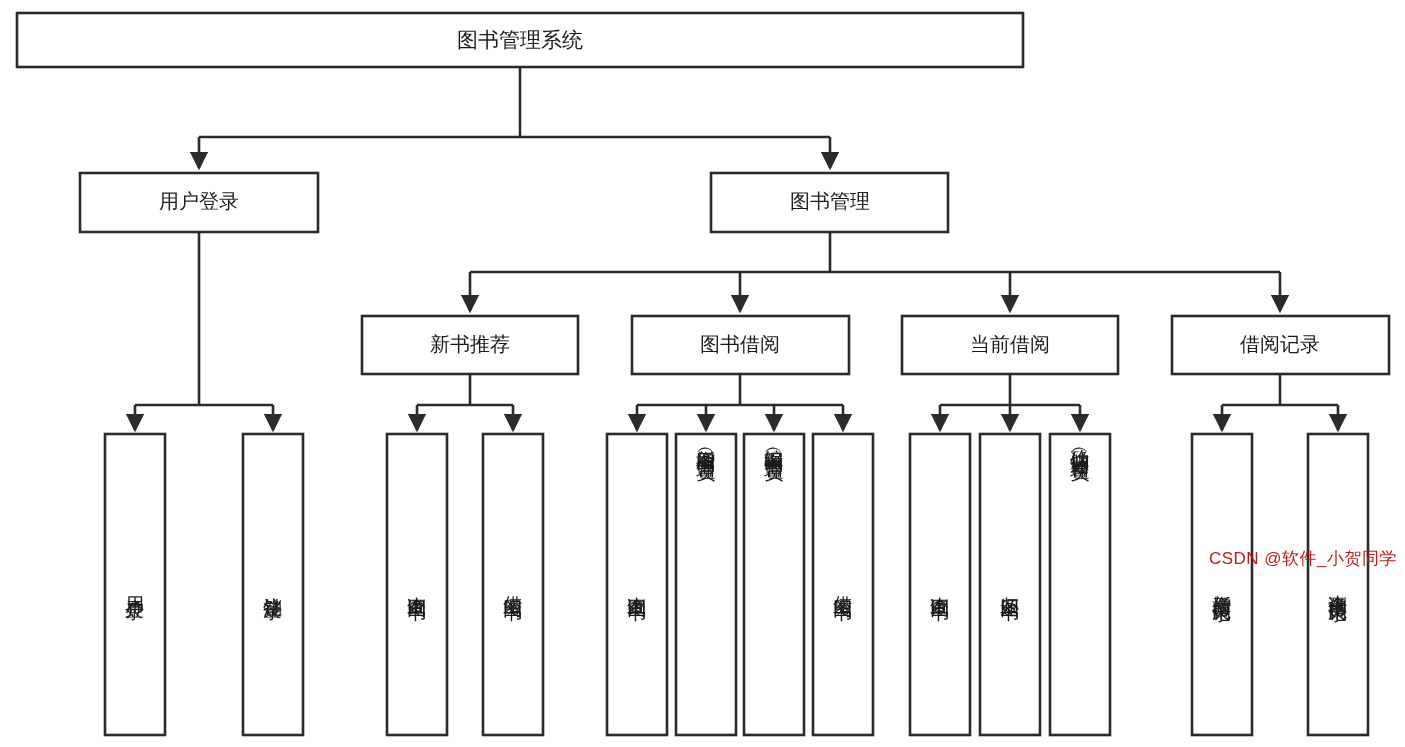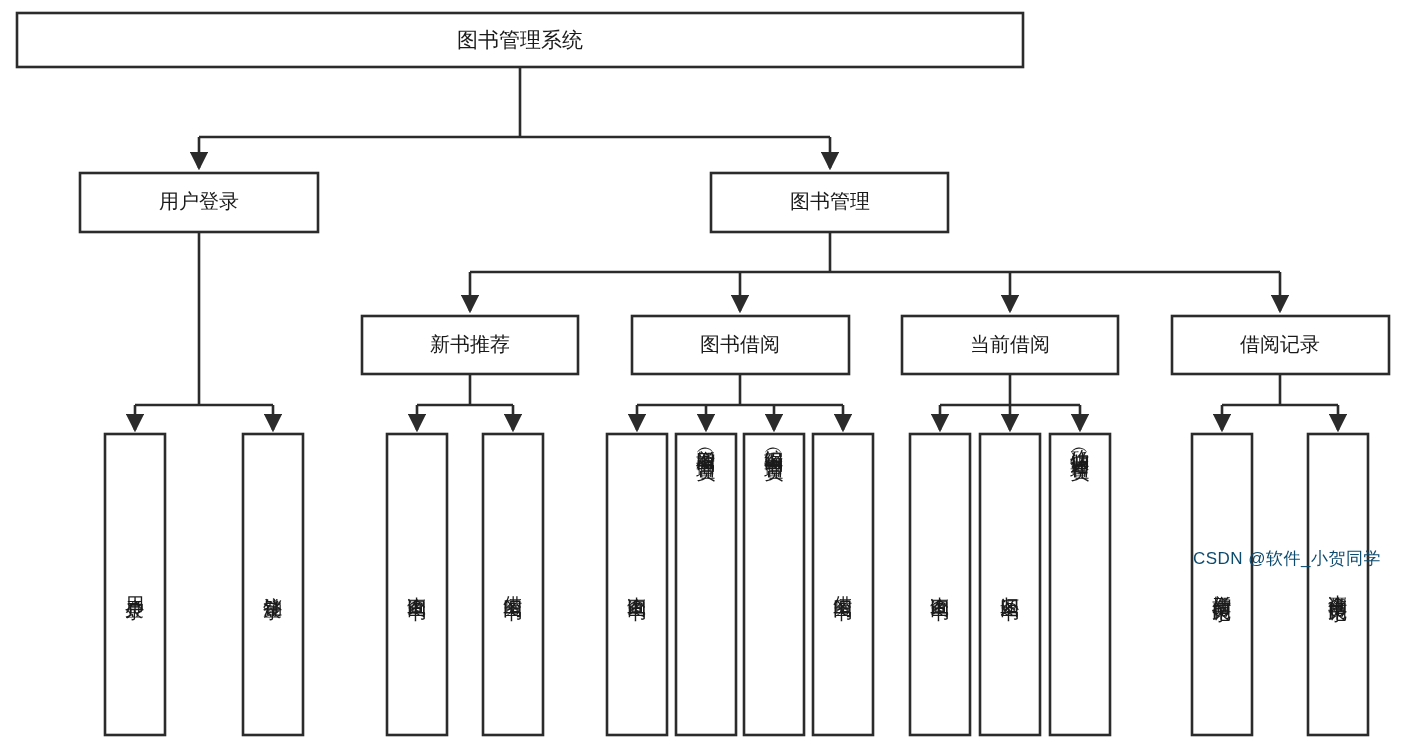--- a/index.html
+++ b/index.html
@@ -61,25 +61,25 @@
     text-orientation: upright;
     font-family: "Liberation Sans", "DejaVu Sans", sans-serif;
     font-size: 19px;
     line-height: 1.12;
     letter-spacing: 2px;
     color: #1a1a1a;
     white-space: nowrap;
   }
   .watermark {
     position: absolute;
-    right: 24px;
+    right: 8px;
     bottom: 6px;
     font-family: "Liberation Sans", "DejaVu Sans", sans-serif;
     font-size: 17px;
-    color: #0c4a6e;
+    color: #b91c1c;
     letter-spacing: 0.5px;
     white-space: nowrap;
   }
 </style>
 </head>
 <body>
 
 <div id="diagram-root">
 
   <svg id="tree-svg" viewBox="0 0 1405 747">

